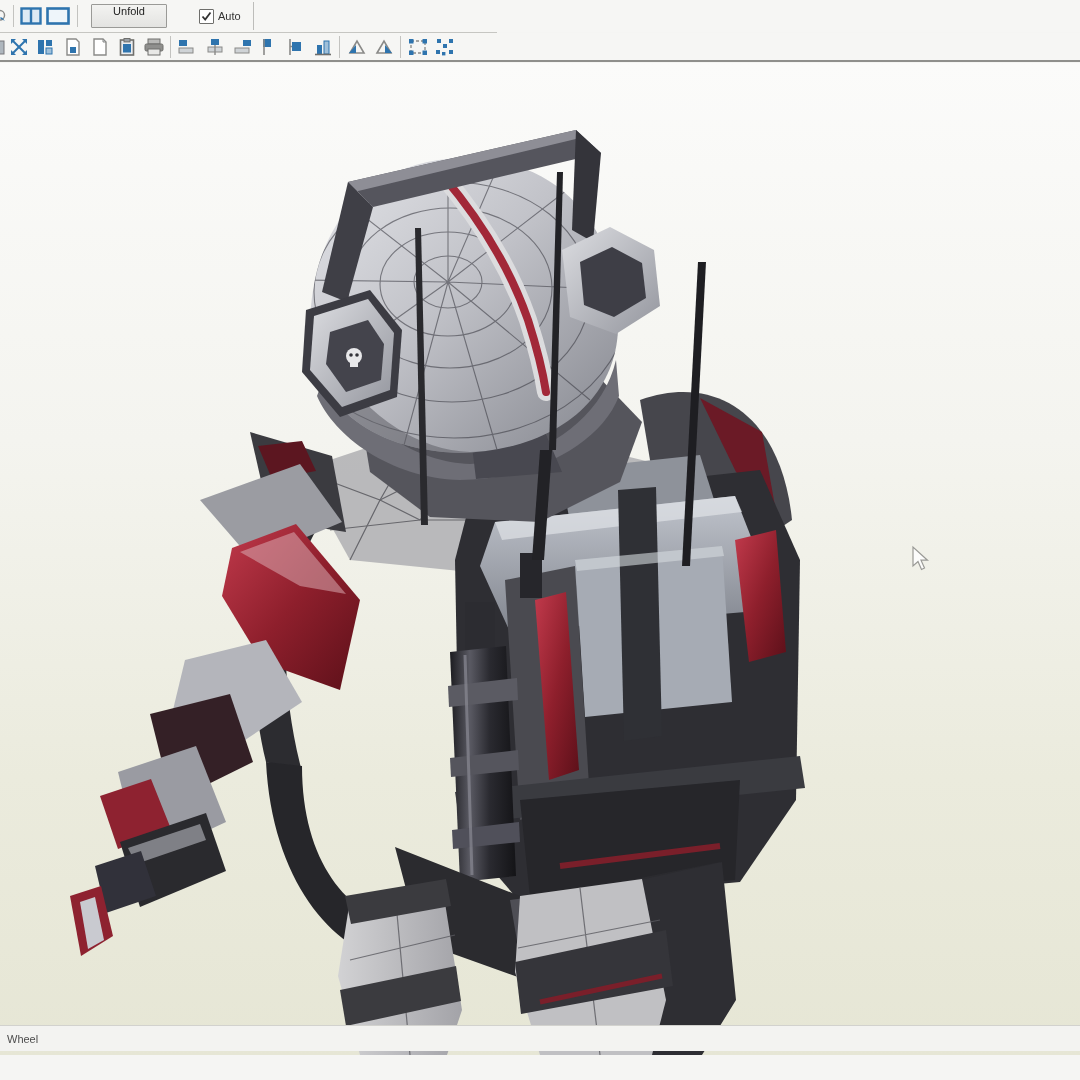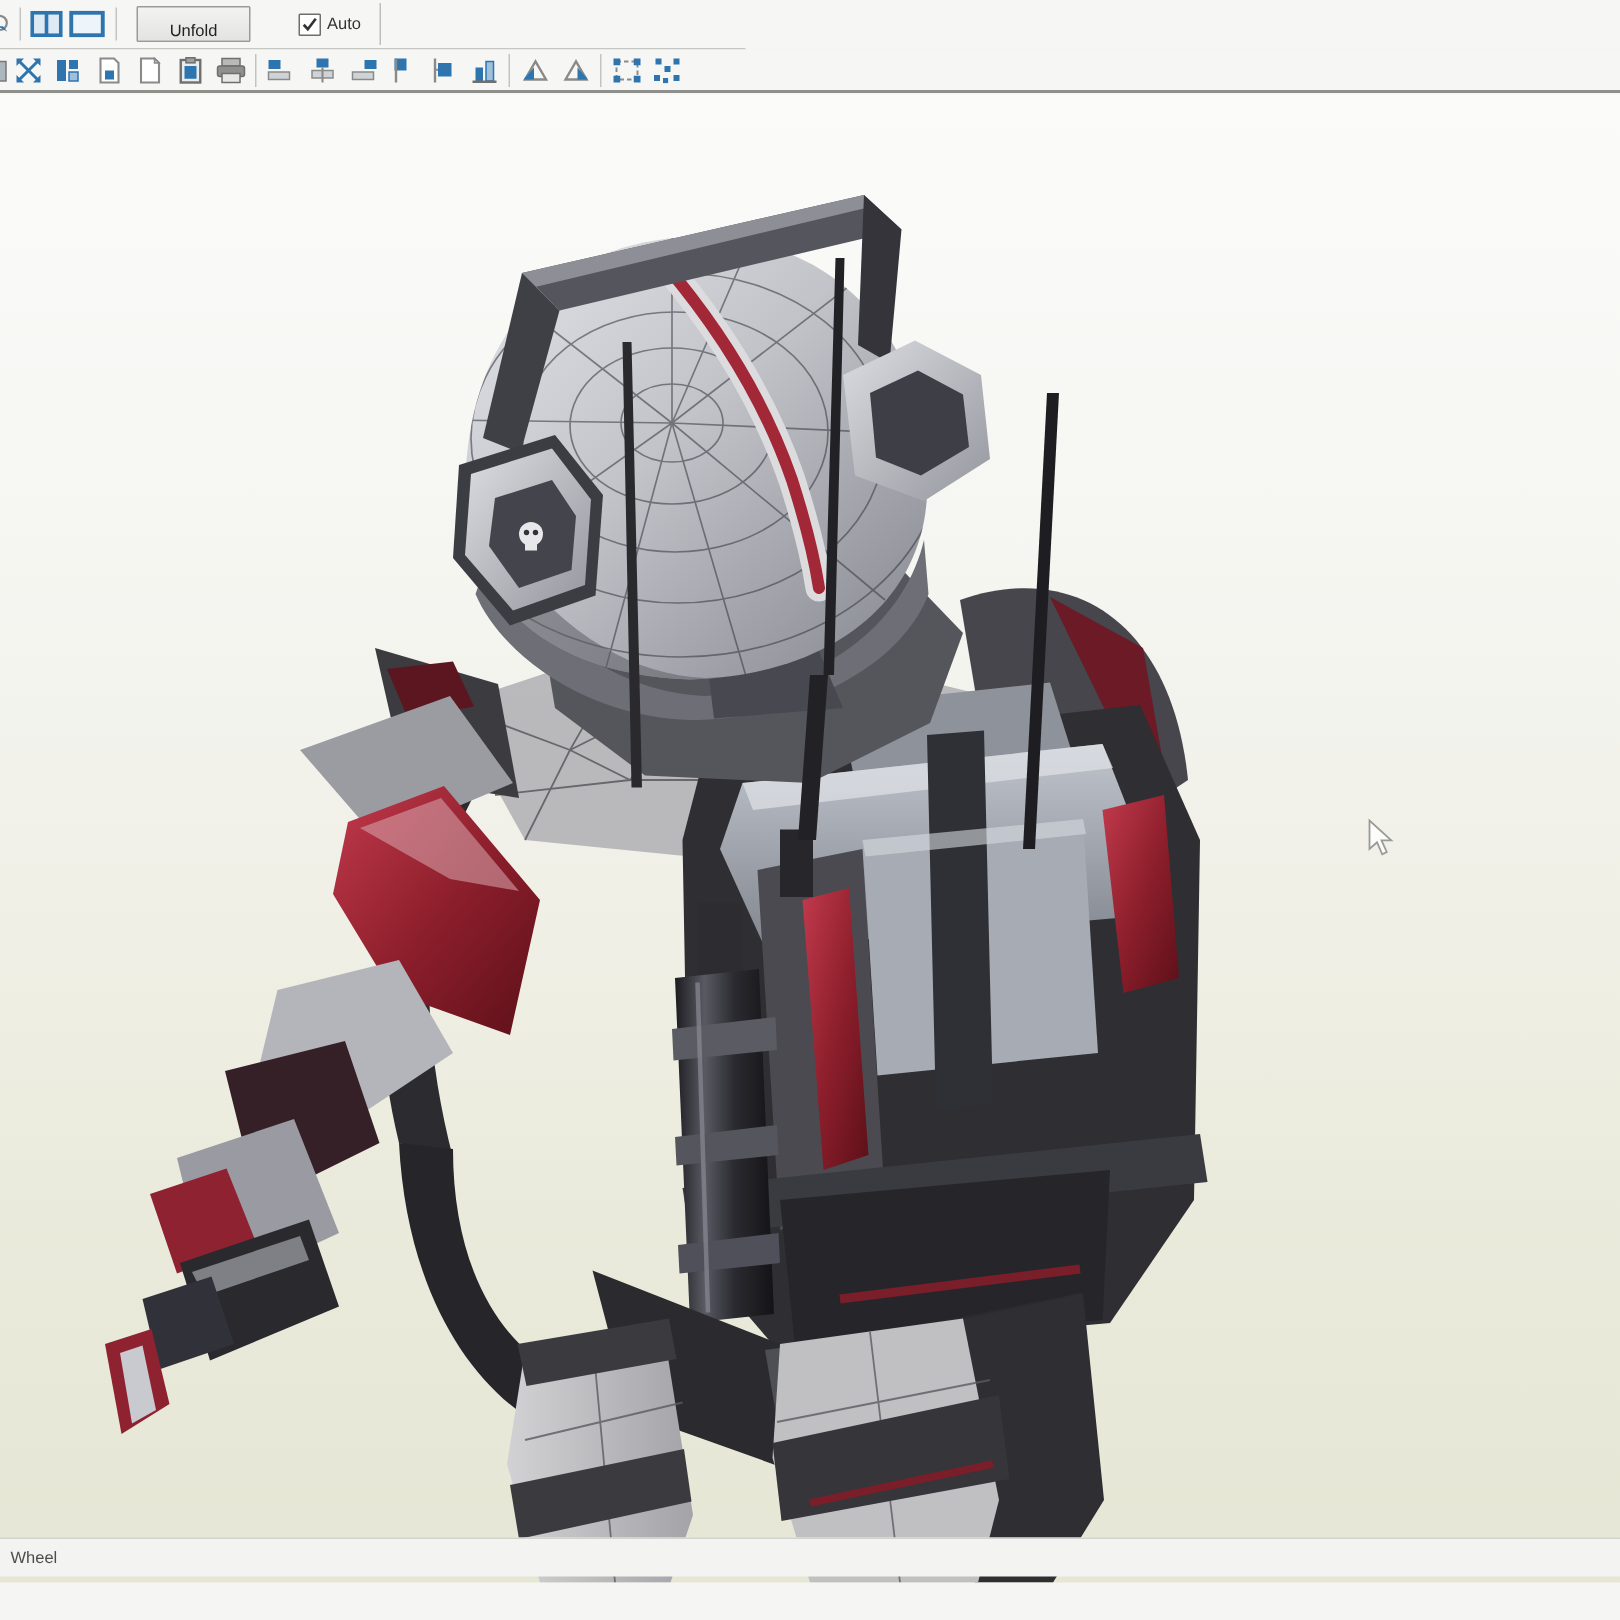--- a/index.html
+++ b/index.html
@@ -19,21 +19,21 @@
     background:#f6f6f4;display:flex;align-items:center;
     border-bottom:2px solid #8f8f8c;box-sizing:border-box;
   }
   .row2-edge{position:absolute;left:497px;top:35px;height:25px;width:1px;background:#bdbdba;}
   .tbtn{width:27px;height:24px;display:flex;align-items:center;justify-content:center;flex:0 0 auto;}
   .vsep{width:1px;height:22px;background:#c3c3c0;margin:0 3px;flex:0 0 auto;}
   .unfold-btn{
     margin-left:10px;width:74px;height:22px;flex:0 0 auto;
     background:linear-gradient(#f3f3f1,#e3e3e1);
     border:1px solid #9a9a97;border-radius:1px;
-    font-size:11px;color:#222;display:flex;align-items:flex-end;justify-content:center;
+    font-size:11px;color:#222;display:flex;align-items:flex-start;justify-content:center;
   }
   .auto-wrap{margin-left:32px;display:flex;align-items:center;flex:0 0 auto;}
   .checkbox{
     width:13px;height:13px;background:#fff;border:1px solid #6e6e6b;border-radius:1px;
     display:flex;align-items:center;justify-content:center;
   }
   .auto-label{font-size:11px;color:#333;margin-left:4px;}
   
   .viewport{
     position:absolute;left:0;top:63px;width:1080px;height:992px;

